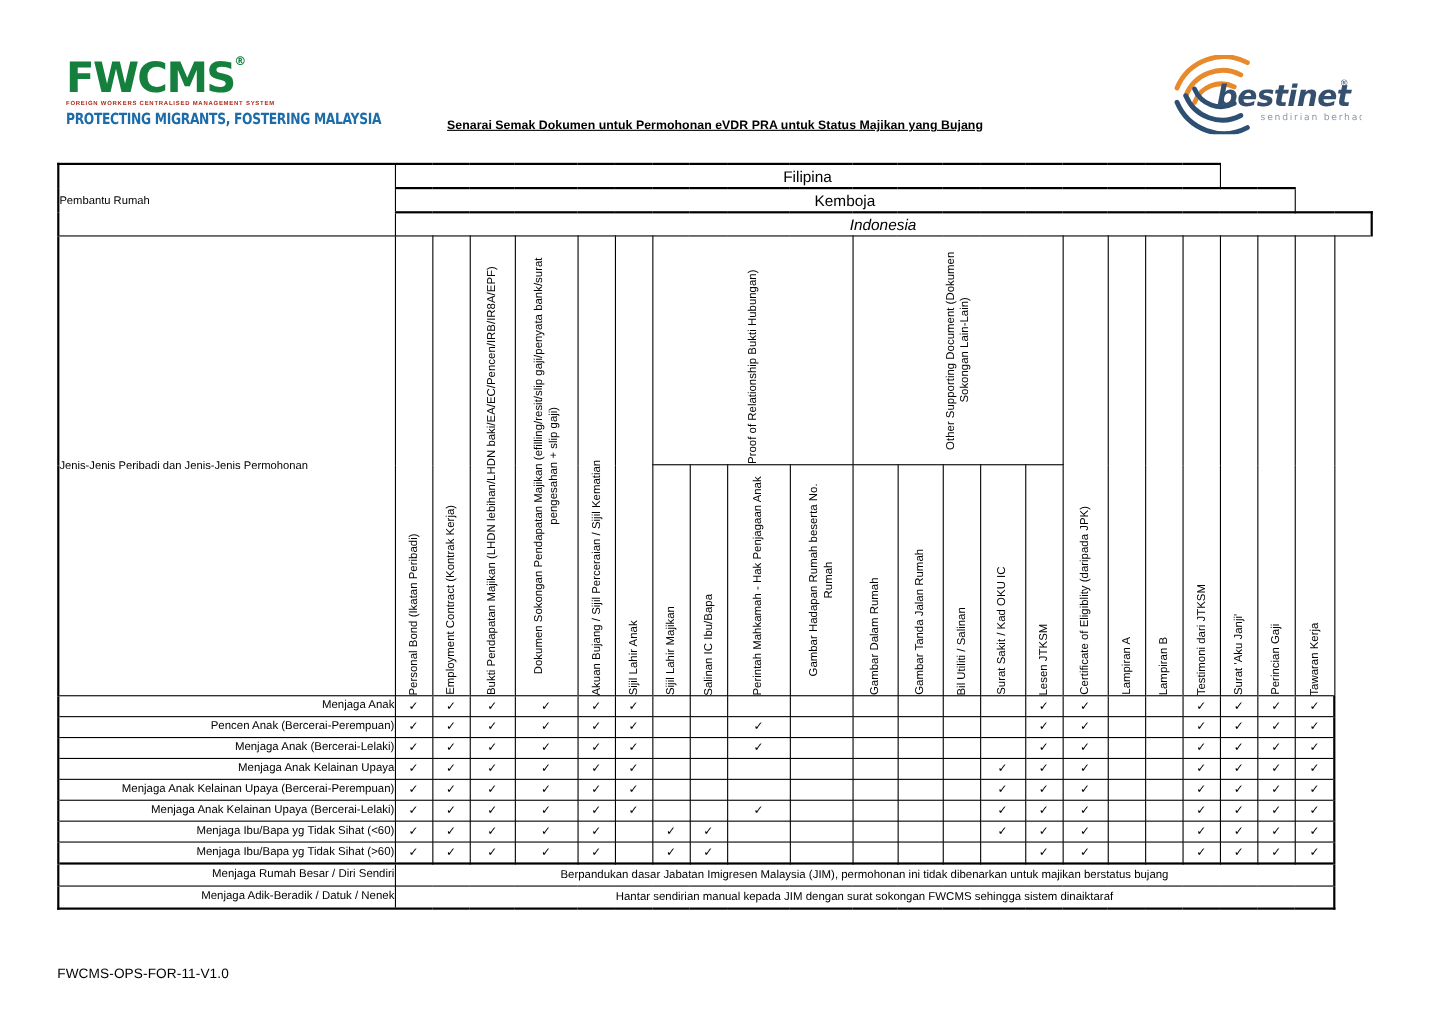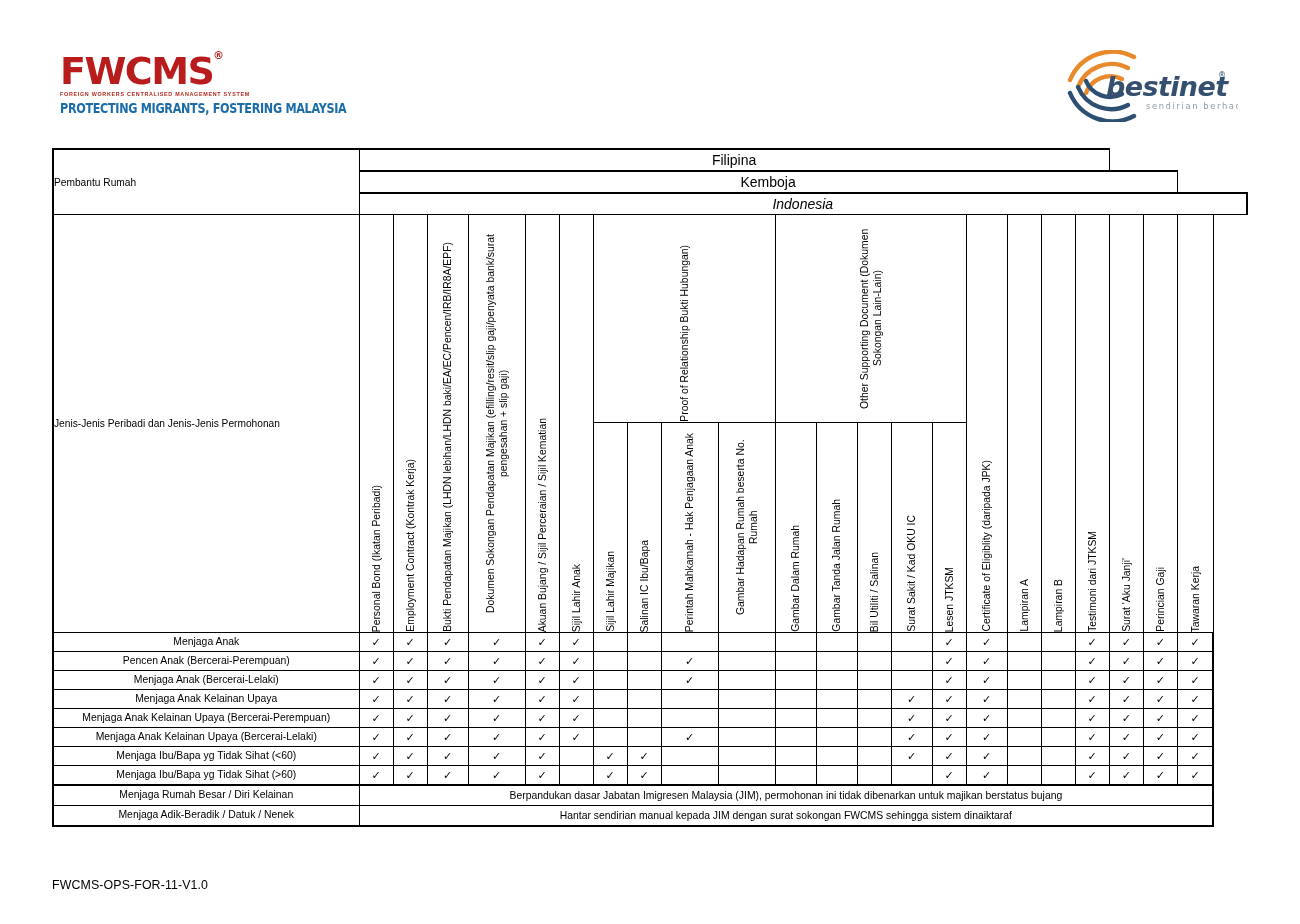--- a/index.html
+++ b/index.html
@@ -13,21 +13,21 @@
   }
   .page { position: relative; width: 1300px; height: 924px; padding: 0; }
 
   
   .header { position: relative; height: 100px; }
 
   .fwcms-logo { position: absolute; left: 60px; top: 52px; width: 180px; }
   .fwcms-word {
     font-family: "DejaVu Sans", sans-serif;
     font-weight: bold; font-size: 38px; letter-spacing: -1.5px;
-    color: #b91c1c; line-height: 1; position: relative; display:inline-block;
+    color: #15803d; line-height: 1; position: relative; display:inline-block;
   }
   .fwcms-word .reg { font-size: 11px; position:absolute; top:-2px; right:-9px; }
   .fwcms-sub1 {
     font-size: 5.4px; font-weight: bold; color: #b02a1e;
     letter-spacing: 0.7px; margin-top: 1px; white-space: nowrap;
   }
   .fwcms-sub2 {
     font-family: "DejaVu Sans", sans-serif;
     font-size: 11.2px; font-weight: bold; color: #1b6ca8;
     letter-spacing: -0.3px; margin-top: 3px; white-space: nowrap;
@@ -71,21 +71,21 @@
     font-size: 10.4px; line-height: 1.25; text-align: center;
     margin: 0 auto; white-space: normal;
   }
   .ghead { vertical-align: bottom; text-align: center; padding-bottom: 6px; }
   .ghead .vtxt {
     writing-mode: vertical-rl; transform: rotate(180deg);
     font-size: 10.4px; line-height: 1.25; text-align: center; margin: 0 auto;
   }
 
   .rowlabel {
-    text-align: center; padding: 3px 4px 3px 9px; font-size: 10.4px;
+    text-align: right; padding: 3px 4px 3px 9px; font-size: 10.4px;
     line-height: 1.35; vertical-align: middle;
   }
   td.cell { text-align: center; vertical-align: middle; font-size: 11px; height: 19px; }
   td.cell .tick { font-size: 11px; line-height: 1; display:inline-block; }
   .note-row td.note {
     text-align: center; font-size: 10.4px; padding: 4px 6px; vertical-align: middle;
   }
 
   .footer {
     position: absolute; left: 52px; top: 878px;
@@ -100,20 +100,21 @@
   <div class="header">
 
     <div class="fwcms-logo">
       <div class="fwcms-word">
         <span>FWCMS</span><span class="reg">®</span>
       </div>
       <div class="fwcms-sub1">FOREIGN WORKERS CENTRALISED MANAGEMENT SYSTEM</div>
       <div class="fwcms-sub2">PROTECTING MIGRANTS, FOSTERING MALAYSIA</div>
     </div>
 
+    <div class="doc-title">Senarai Semak Dokumen untuk Permohonan eVDR PRA untuk Status Majikan yang Bujang</div>
 
     <div class="bestinet-logo">
       <svg width="190" height="72" viewBox="0 0 190 72">
         <g fill="none" stroke="#e8892b" stroke-width="4.4" stroke-linecap="round">
           <path d="M22 30 A 46 46 0 0 1 86 7"></path>
           <path d="M30 37 A 36 36 0 0 1 80 18"></path>
           <path d="M38 43 A 26 26 0 0 1 74 29"></path>
         </g>
         <g fill="none" stroke="#2d4f72" stroke-width="4.4" stroke-linecap="round">
           <path d="M22 43 A 46 46 0 0 0 86 66"></path>
@@ -438,21 +439,21 @@
             <td class="cell"><span class="tick">✓</span></td>
             <td class="cell"><span class="tick">✓</span></td>
             <td class="cell"></td>
             <td class="cell"></td>
             <td class="cell"><span class="tick">✓</span></td>
             <td class="cell"><span class="tick">✓</span></td>
             <td class="cell"><span class="tick">✓</span></td>
             <td class="cell outer-r"><span class="tick">✓</span></td>
           </tr>
           <tr class="note-row">
-            <td class="rowlabel outer-l outer-t">Menjaga Rumah Besar / Diri Kelainan</td>
+            <td class="rowlabel outer-l outer-t">Menjaga Rumah Besar / Diri Sendiri</td>
             <td class="note outer-r outer-t" colspan="22">Berpandukan dasar Jabatan Imigresen Malaysia (JIM), permohonan ini tidak dibenarkan untuk majikan berstatus bujang</td>
           </tr>
           <tr class="note-row">
             <td class="rowlabel outer-l outer-b">Menjaga Adik-Beradik / Datuk / Nenek</td>
             <td class="note outer-r outer-b" colspan="22">Hantar sendirian manual kepada JIM dengan surat sokongan FWCMS sehingga sistem dinaiktaraf</td>
           </tr>
         </tbody>
     </table>
   </div>
 

